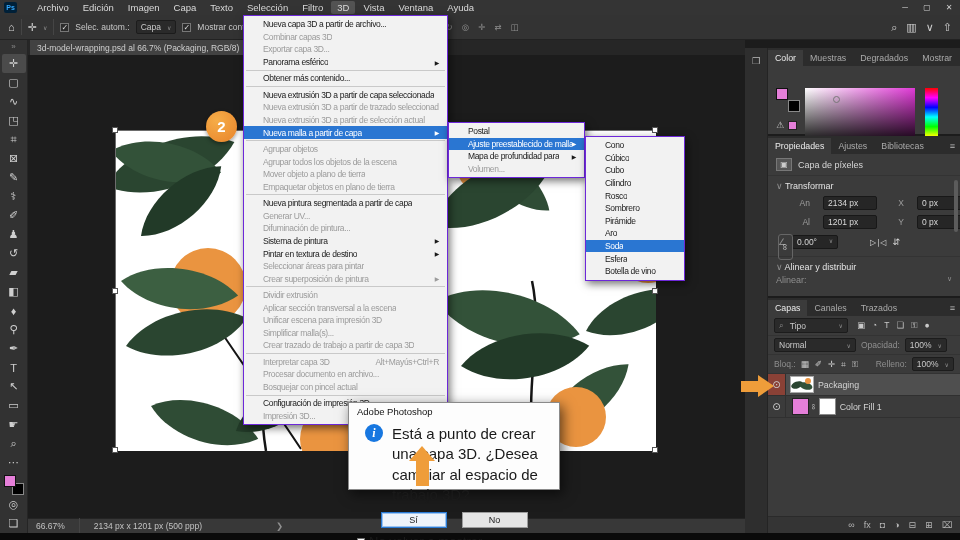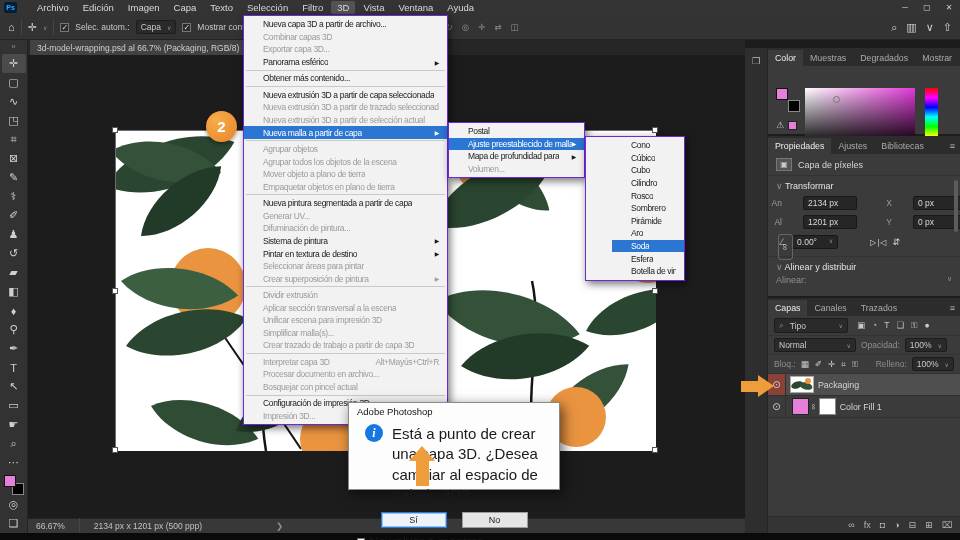--- a/index.html
+++ b/index.html
@@ -51,42 +51,42 @@
   #huestrip{position:absolute;left:157px;top:22px;width:13px;height:58px;background:linear-gradient(to bottom,#f00,#f0f,#00f,#0ff,#0f0,#ff0,#f00);}
   .cswatches{position:absolute;left:8px;top:22px;width:24px;height:24px;}
   .cw-warn{position:absolute;left:8px;top:54px;font-size:9px;color:#c9c9c9;}
   .cw-pink{position:absolute;left:20px;top:55px;width:9px;height:9px;background:#e57fd9;border:1px solid #222;}
   
   #propspanel{left:768px;top:136px;width:192px;height:160px;}
   .prow{display:flex;align-items:center;gap:6px;padding:4px 8px;border-bottom:1px solid #333;}
   .picon{width:16px;height:13px;border:1px solid #777;display:flex;align-items:center;justify-content:center;font-size:8px;color:#ccc;background:#555;}
   .sechead{font-weight:normal;color:#e3e3e3;font-size:9px;padding:5px 8px 3px;}
   .field{background:#262626;border:1px solid #181818;border-radius:2px;padding:1px 4px;color:#d8d8d8;font-size:8.5px;}
-  .tg{display:grid;grid-template-columns:14px 54px 14px 54px;gap:5px 21px;align-items:center;}
+  .tg{display:grid;grid-template-columns:14px 54px 14px 54px;gap:5px 13px;margin-left:28px;align-items:center;}
   .tlabel{color:#9c9c9c;text-align:right;font-size:8.5px;}
   .linkicon{position:absolute;left:10px;top:58px;width:15px;height:26px;border:1px solid #666;border-radius:3px;display:flex;align-items:center;justify-content:center;color:#ccc;}
   .rot90{display:inline-block;transform:rotate(90deg);}
   .scrollbar{position:absolute;right:2px;width:4px;background:#5c5c5c;border-radius:2px;}
   
   #layerspanel{left:768px;top:298px;width:192px;height:235px;}
   .lrow{display:flex;align-items:center;gap:5px;padding:2px 6px;font-size:8.5px;color:#c9c9c9;border-bottom:1px solid #333;}
   .layer-row{display:flex;align-items:center;height:22px;border-bottom:1px solid #303030;font-size:8.8px;color:#d4d4d4;}
   .layer-row.selected{background:#4f4f4f;}
   .eyecell{width:18px;align-self:stretch;display:flex;align-items:center;justify-content:center;border-right:1px solid #303030;font-size:10px;color:#cfcfcf;}
   .eyecell.hilite{background:#8a4136;}
   .thumb{width:24px;height:17px;border:1px solid #aaa;margin:0 4px;background:#fff;overflow:hidden;}
   .fillthumb{width:17px;height:17px;background:#e57fd9;border:1px solid #222;margin-left:6px;}
   .maskthumb{width:17px;height:17px;background:#fff;border:1px solid #888;margin-right:4px;}
   .chain{color:#bbb;font-size:8px;margin:0 2px;}
   #layersbottom{position:absolute;left:0;bottom:0;width:192px;height:17px;background:#343434;border-top:1px solid #2a2a2a;display:flex;align-items:center;justify-content:flex-end;gap:9px;padding:0 8px;color:#b5b5b5;font-size:9px;}
   
   .menu{background:#f2f2f2;border:1px solid #6d28d9;box-shadow:2px 3px 8px rgba(0,0,0,.55);z-index:50;padding:2px 0;}
   #menu3d{left:243px;top:15px;width:205px;}
   #submenu-mesh{left:448px;top:122px;width:137px;z-index:52;}
-  #submenu-presets{left:585px;top:136px;width:100px;z-index:54;padding-left:26px;}
+  #submenu-presets{left:585px;top:136px;width:100px;z-index:54;}
   .mi{height:12.6px;display:flex;align-items:center;padding:0 8px 0 19px;font-size:8.5px;letter-spacing:-0.35px;color:#1a1a1a;white-space:nowrap;}
   .mi .lab{overflow:hidden;}
   .mi.dis{color:#9b9b9b;}
   .mi.hl{background:#2a76d2;color:#fff;}
   .mi .arr{margin-left:auto;font-size:6px;}
   .mi .short{margin-left:auto;padding-left:10px;}
   .msep{height:1px;background:#c9c9c9;margin:1.4px 2px;}
   
   #dialog{left:348px;top:402px;width:212px;height:88px;background:#fdfdfd;border:1px solid #8a8a8a;box-shadow:3px 4px 12px rgba(0,0,0,.6);z-index:60;color:#1a1a1a;}
   #dlg-title{font-size:9.5px;padding:3px 8px;color:#111;}

